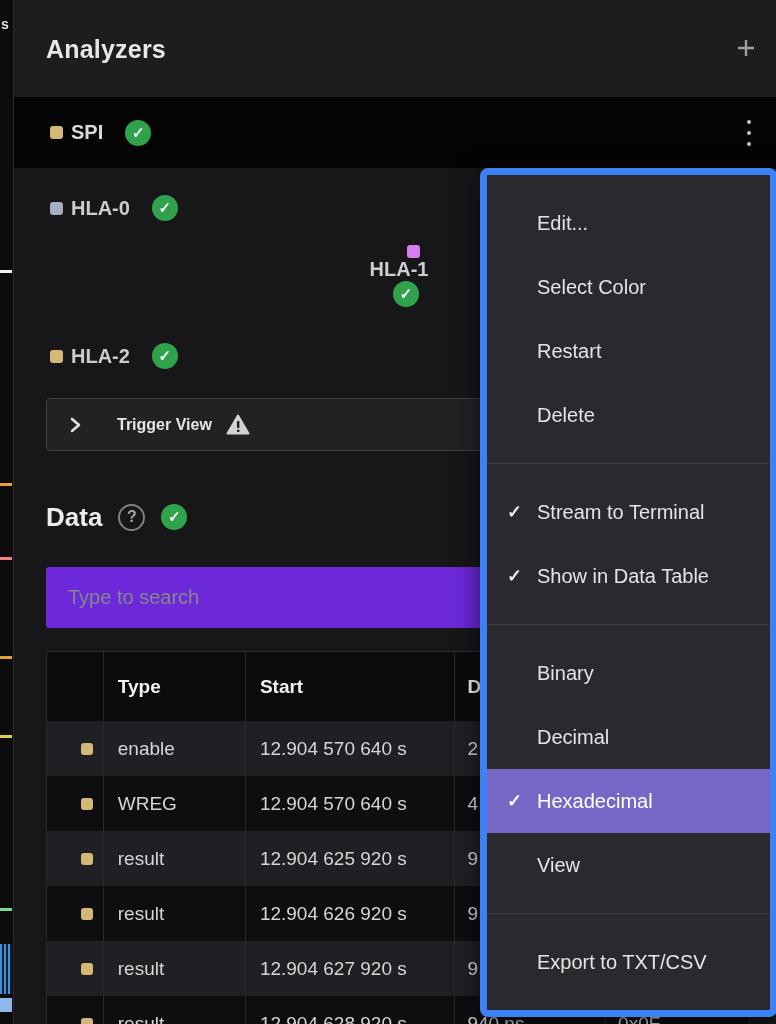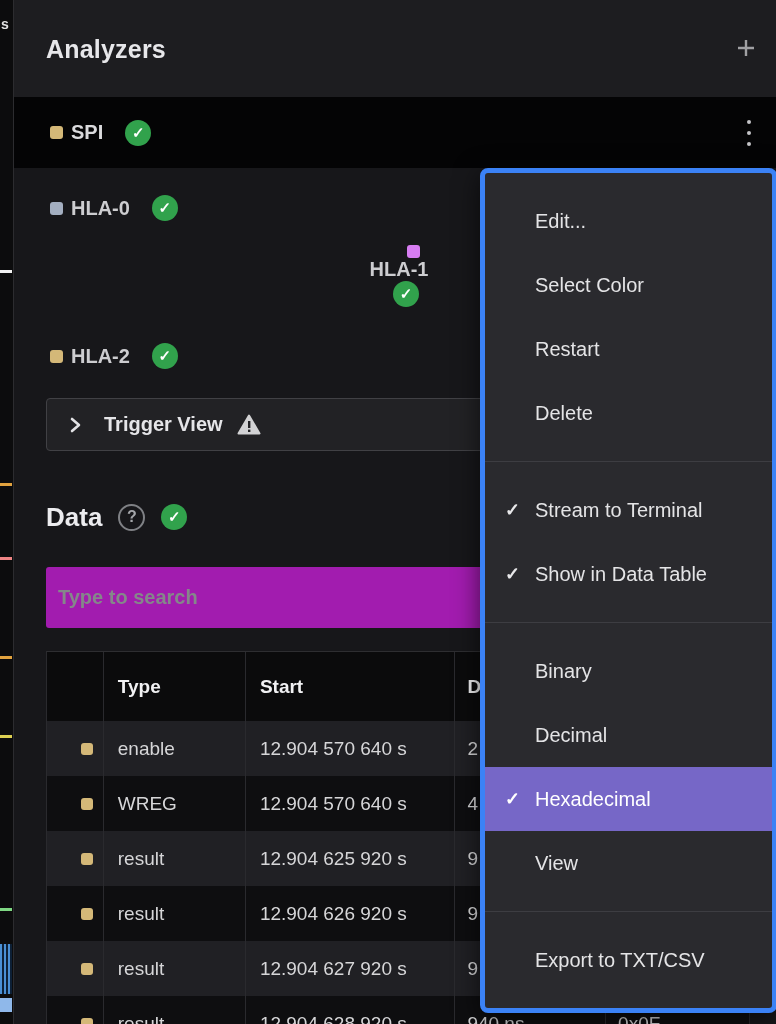--- a/index.html
+++ b/index.html
@@ -25,31 +25,31 @@
   .swatch{width:13px;height:13px;border-radius:3px;margin-left:36px;flex:0 0 auto;}
   .an-label{margin-left:8px;font-size:20px;font-weight:600;color:#cdcdd0;}
   .check-badge{width:26px;height:26px;border-radius:50%;background:#31a24c;color:#fff;font-size:15px;font-weight:700;
     display:flex;align-items:center;justify-content:center;margin-left:22px;flex:0 0 auto;}
   .kebab{margin-left:auto;margin-right:21px;display:flex;flex-direction:column;gap:7px;padding:4px;cursor:pointer;}
   .kebab i{width:4px;height:4px;border-radius:50%;background:#c5c5c8;display:block;}
 
   .trigger-box{position:absolute;left:32px;top:398px;width:709px;height:53px;box-sizing:border-box;
     background:#222225;border:1px solid #414145;border-radius:4px;display:flex;align-items:center;}
   .trigger-chevron{margin-left:22px;display:flex;}
-  .trigger-label{margin-left:22px;font-size:20px;font-weight:700;color:#e5e5e8;}
+  .trigger-label{margin-left:35px;font-size:16px;font-weight:700;color:#e5e5e8;}
   .warn-icon{margin-left:14px;display:flex;}
 
   .data-head{position:absolute;left:32px;top:499px;height:36px;display:flex;align-items:center;gap:16px;}
   .data-title{font-size:26px;font-weight:700;color:#ececef;}
   .help-icon{width:27px;height:27px;border-radius:50%;border:2px solid #7f8185;box-sizing:border-box;color:#a5a7ab;
     font-size:16px;font-weight:700;display:flex;align-items:center;justify-content:center;cursor:pointer;}
 
   .search-box{position:absolute;left:32px;top:567px;width:709px;height:61px;box-sizing:border-box;
-    background:#a21caf;border:none;border-radius:3px;padding:0 12px;font-family:"Liberation Sans",sans-serif;
-    font-size:20px;color:#d8d8da;outline:none;font-weight:bold;}
+    background:#6d28d9;border:none;border-radius:3px;padding:0 22px;font-family:"Liberation Sans",sans-serif;
+    font-size:20px;color:#d8d8da;outline:none;}
   .search-box::placeholder{color:#85878a;}
 
   
   .table{position:absolute;left:32px;top:651px;width:704px;box-sizing:border-box;
     border-top:1px solid #2e2e31;border-left:1px solid #2a2a2e;border-right:1px solid #2a2a2e;}
   .trow{display:flex;height:55px;padding-left:24px;}
   .trow.head{height:69px;background:#0b0b0c;}
   .trow.odd{background:#202024;}
   .trow.even{background:#0e0e10;}
   .tcell{box-sizing:border-box;display:flex;align-items:center;border-right:1px solid #2a2a2e;
@@ -58,21 +58,21 @@
   .c0{width:34px;justify-content:center;}
   .c1{width:147px;padding-left:14px;}
   .c2{width:217px;padding-left:14px;}
   .c3{width:156px;padding-left:12px;}
   .c4{width:148px;padding-left:12px;}
   .trow.head .tcell{font-size:19px;font-weight:700;color:#f1f1f3;}
   .row-swatch{width:12px;height:12px;border-radius:3px;}
 
   
   .menu{position:absolute;left:466px;top:168px;width:297px;box-sizing:border-box;background:#2a2a2e;
-    border:5px solid #3b82f6;border-radius:8px;box-shadow:0 6px 26px rgba(0,0,0,.6);z-index:10;overflow:hidden;}
+    border:7px solid #3b82f6;border-radius:8px;box-shadow:0 6px 26px rgba(0,0,0,.6);z-index:10;overflow:hidden;}
   .menu-section{padding:16px 0;}
   .menu-section + .menu-section{border-top:1px solid #3d3d42;}
   .menu-item{position:relative;height:64px;display:flex;align-items:center;padding-left:50px;
     font-size:20px;color:#e4e4e6;cursor:pointer;}
   .mi-check{position:absolute;left:20px;top:50%;transform:translateY(-50%);font-size:18px;font-weight:700;color:#e8e8ea;}
   .menu-item.selected{color:#fff;}
 </style>
 </head>
 <body>
 

